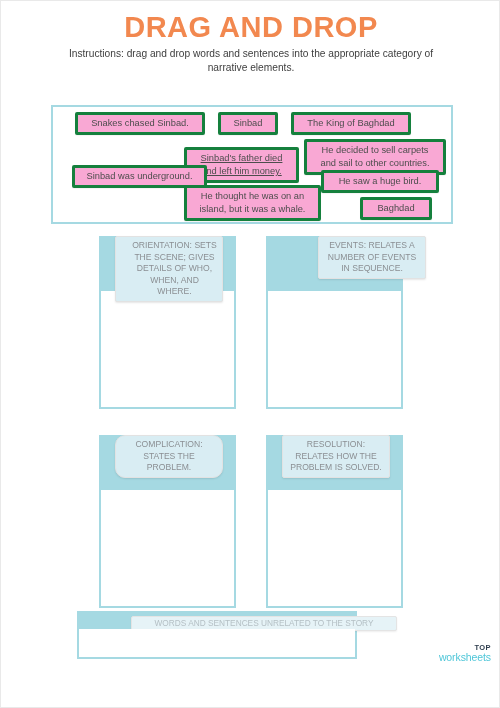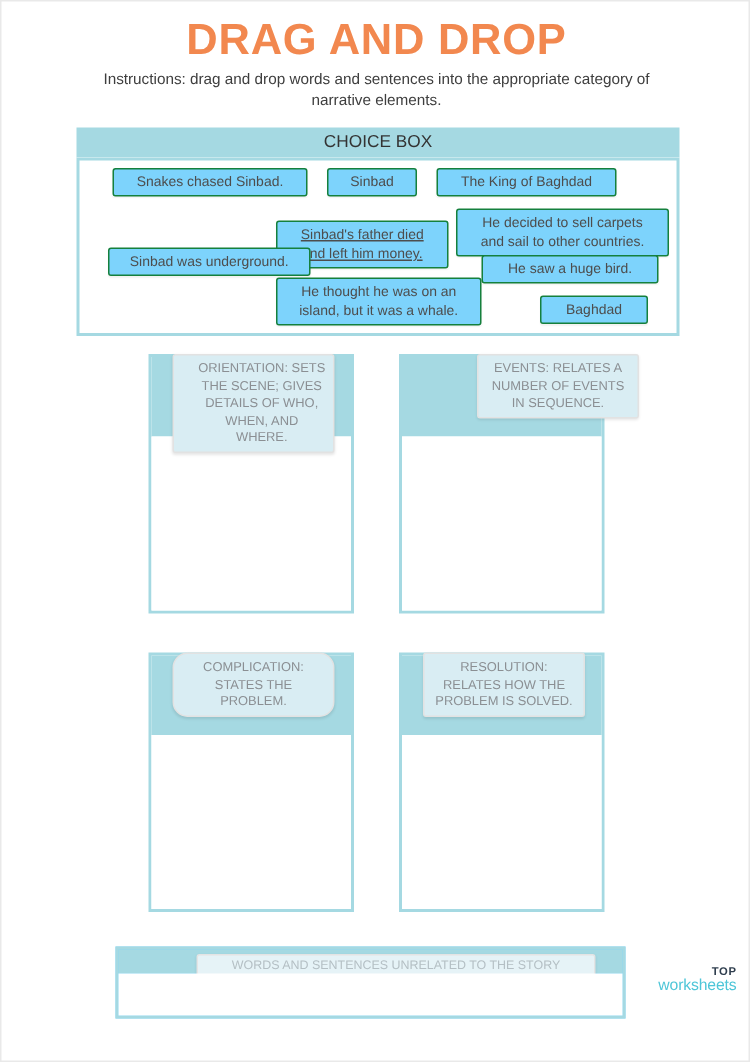--- a/index.html
+++ b/index.html
@@ -76,22 +76,22 @@
     width: 402px;
     height: 119px;
     box-sizing: border-box;
     border: 2px solid #a5d9e2;
     background: #ffffff;
   }
 
   .chip {
     position: absolute;
     box-sizing: border-box;
-    background: #7dd3fc;
-    border: 1px solid #15803d;
+    background: #f9a8d4;
+    border: 3px solid #15803d;
     border-radius: 2px;
     color: #4d4d4d;
     font-size: 9.3px;
     line-height: 13px;
     text-align: center;
     padding: 2px 6px;
     box-shadow: 0 1px 1px rgba(0,0,0,0.05);
     white-space: pre-line;
   }
 
@@ -125,26 +125,26 @@
   }
   .category-drop {
     position: absolute;
     background: #ffffff;
   }
 
   
   #unrelated-box {
     position: absolute;
     left: 76px;
-    top: 630px;
-    width: 340px;
+    top: 610px;
+    width: 280px;
     height: 48px;
     box-sizing: border-box;
     border: 2px solid #a5d9e2;
-    background: #7dd3fc;
+    background: #0369a1;
   }
   #unrelated-band {
     position: absolute;
     left: 0;
     top: 0;
     width: 100%;
     height: 16px;
     background: #a5d9e2;
   }
   #unrelated-label {
@@ -197,21 +197,20 @@
 </head>
 <body>
 
 <div id="page">
 
   <div id="title">DRAG AND DROP</div>
 
   <div id="instructions">Instructions: drag and drop words and sentences into the appropriate category of narrative elements.</div>
 
   <div id="choice-box">
-    <div id="choice-box-header">CHOICE BOX</div>
     <div id="choice-box-body">
         <div class="chip" style="left: 22px; top: 5px; width: 130px;">Snakes chased Sinbad.</div>
         <div class="chip" style="left: 165px; top: 5px; width: 60px;">Sinbad</div>
         <div class="chip" style="left: 238px; top: 5px; width: 120px;">The King of Baghdad</div>
         <div class="chip" style="left: 131px; top: 40px; width: 115px; text-decoration: underline;">Sinbad's father died
 and left him money.</div>
         <div class="chip" style="left: 251px; top: 32px; width: 142px;">He decided to sell carpets
 and sail to other countries.</div>
         <div class="chip" style="left: 19px; top: 58px; width: 135px;">Sinbad was underground.</div>
         <div class="chip" style="left: 268px; top: 63px; width: 118px;">He saw a huge bird.</div>

